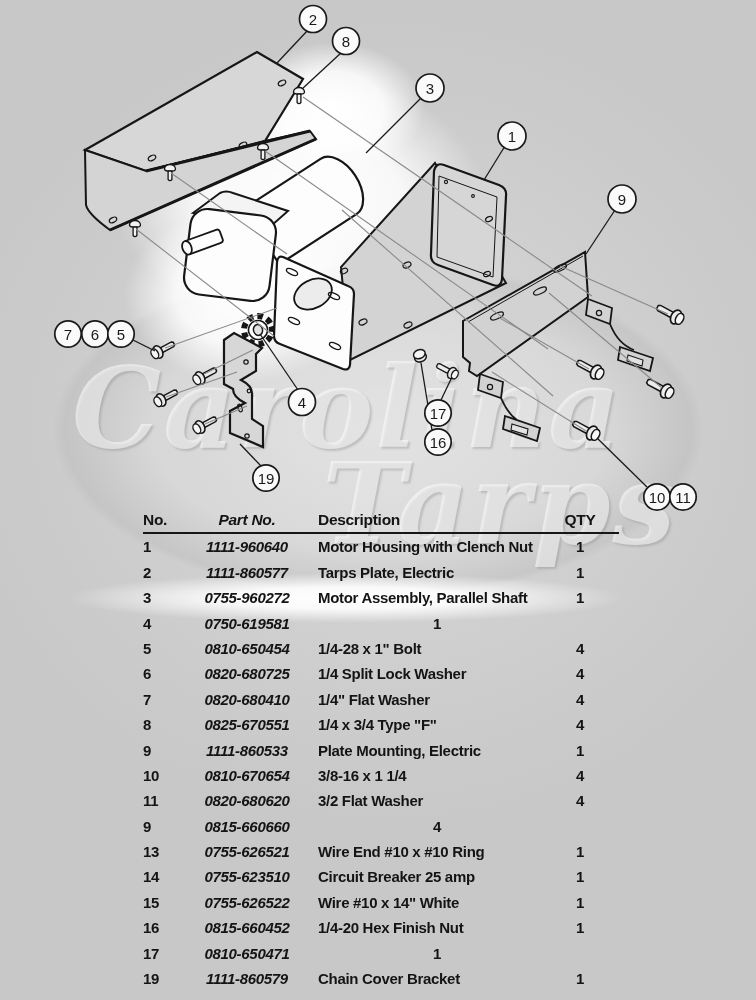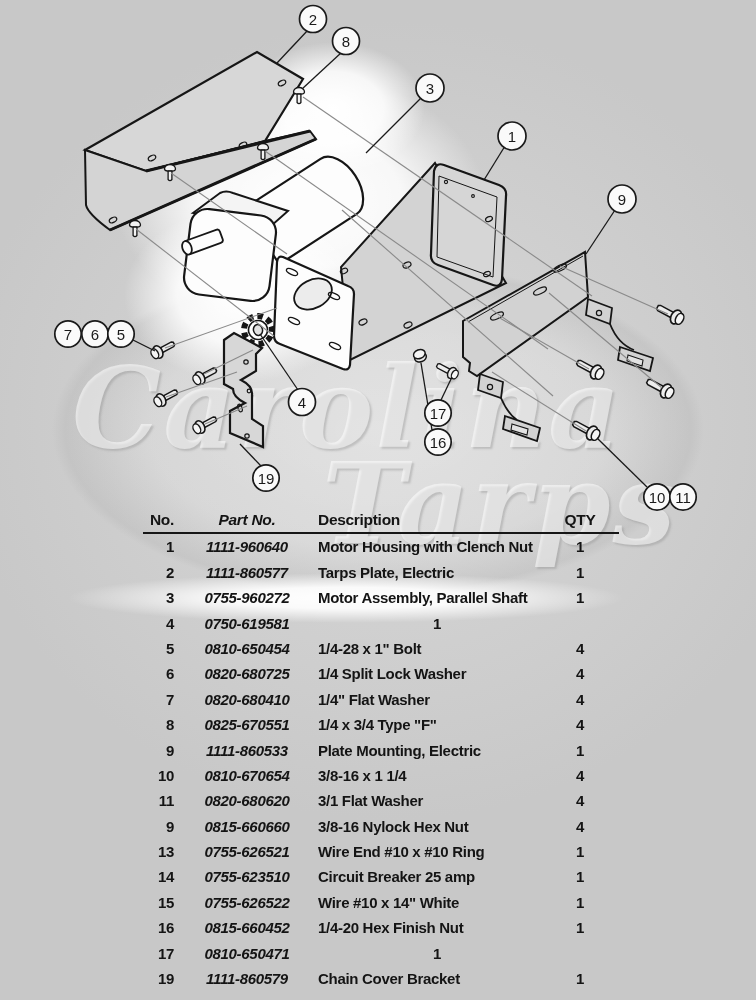--- a/index.html
+++ b/index.html
@@ -28,21 +28,21 @@
     position:absolute;left:68px;top:571px;width:604px;height:54px;z-index:3;
     background:radial-gradient(50% 50% at 46% 50%,rgba(255,255,255,0.98) 0%,rgba(255,255,255,0.9) 40%,rgba(255,255,255,0) 92%);
   }
   
   .parts-table{position:absolute;left:143px;top:507px;width:476px;z-index:4;color:#141414;}
   .thead,.tr{display:grid;grid-template-columns:33px 142px 238px 48px;align-items:center;}
   .thead{height:25px;font-weight:bold;font-size:15.5px;letter-spacing:-0.3px;}
   .hline{height:2.2px;background:#161616;}
   .tr{height:25.4px;font-weight:bold;font-size:15px;letter-spacing:-0.3px;}
   .td,.th{white-space:nowrap;}
-  .c-no{text-align:right;padding-right:2px;}
+  .c-no{padding-right:2px;}
   .c-part{text-align:center;font-style:italic;}
   .c-desc{text-align:left;}
   .c-qty{text-align:center;}
   
   .ln{stroke:#161616;fill:none;}
   .face{stroke:#161616;}
   text.callout-num{font-family:"Liberation Sans",sans-serif;font-size:15px;fill:#1a1a1a;}
 </style>
 </head>
 <body>
@@ -383,27 +383,26 @@
         </div>
         <div class="tr">
           <span class="td c-no">10</span>
           <span class="td c-part">0810-670654</span>
           <span class="td c-desc">3/8-16 x 1 1/4</span>
           <span class="td c-qty">4</span>
         </div>
         <div class="tr">
           <span class="td c-no">11</span>
           <span class="td c-part">0820-680620</span>
-          <span class="td c-desc">3/1 Flat Washer</span>
+          <span class="td c-desc">3/2 Flat Washer</span>
           <span class="td c-qty">4</span>
         </div>
         <div class="tr">
           <span class="td c-no">9</span>
           <span class="td c-part">0815-660660</span>
-          <span class="td c-desc">3/8-16 Nylock Hex Nut</span>
           <span class="td c-qty">4</span>
         </div>
         <div class="tr">
           <span class="td c-no">13</span>
           <span class="td c-part">0755-626521</span>
           <span class="td c-desc">Wire End #10 x #10 Ring</span>
           <span class="td c-qty">1</span>
         </div>
         <div class="tr">
           <span class="td c-no">14</span>

